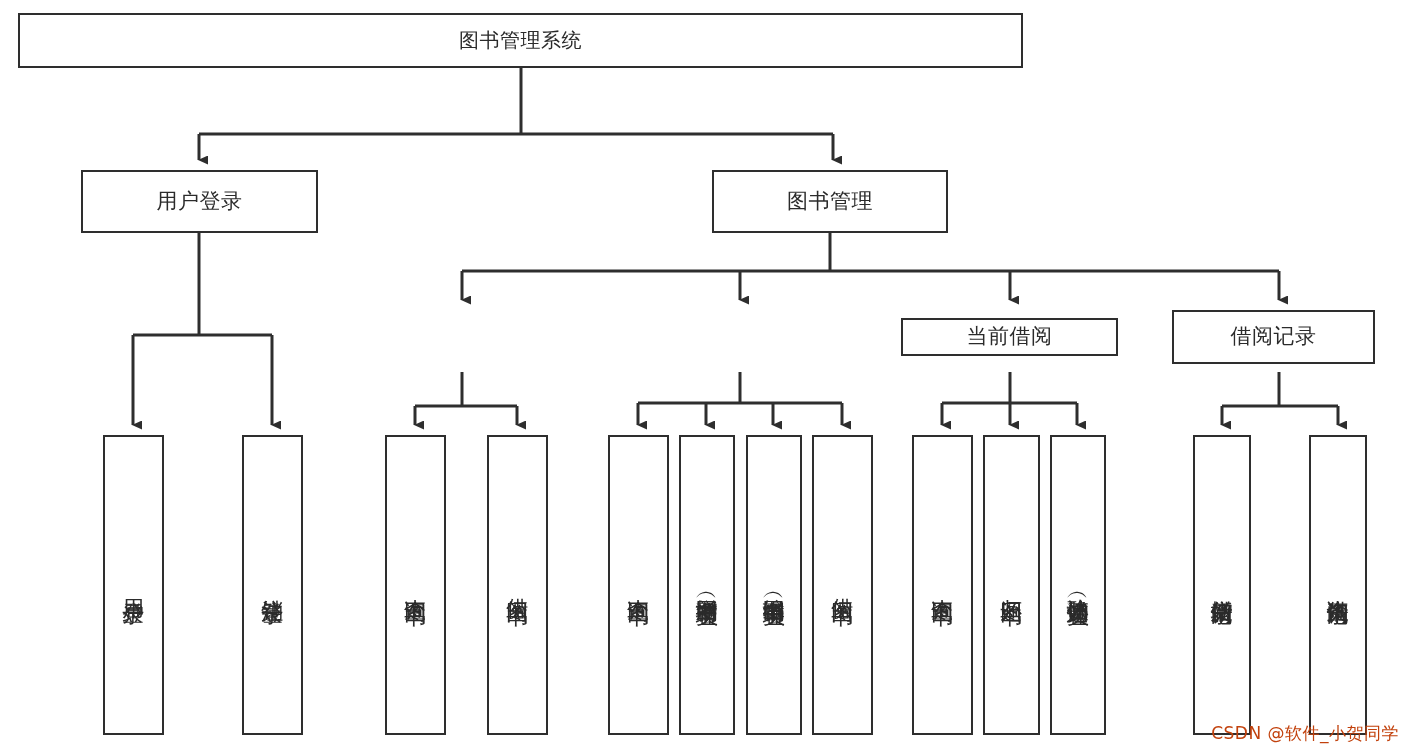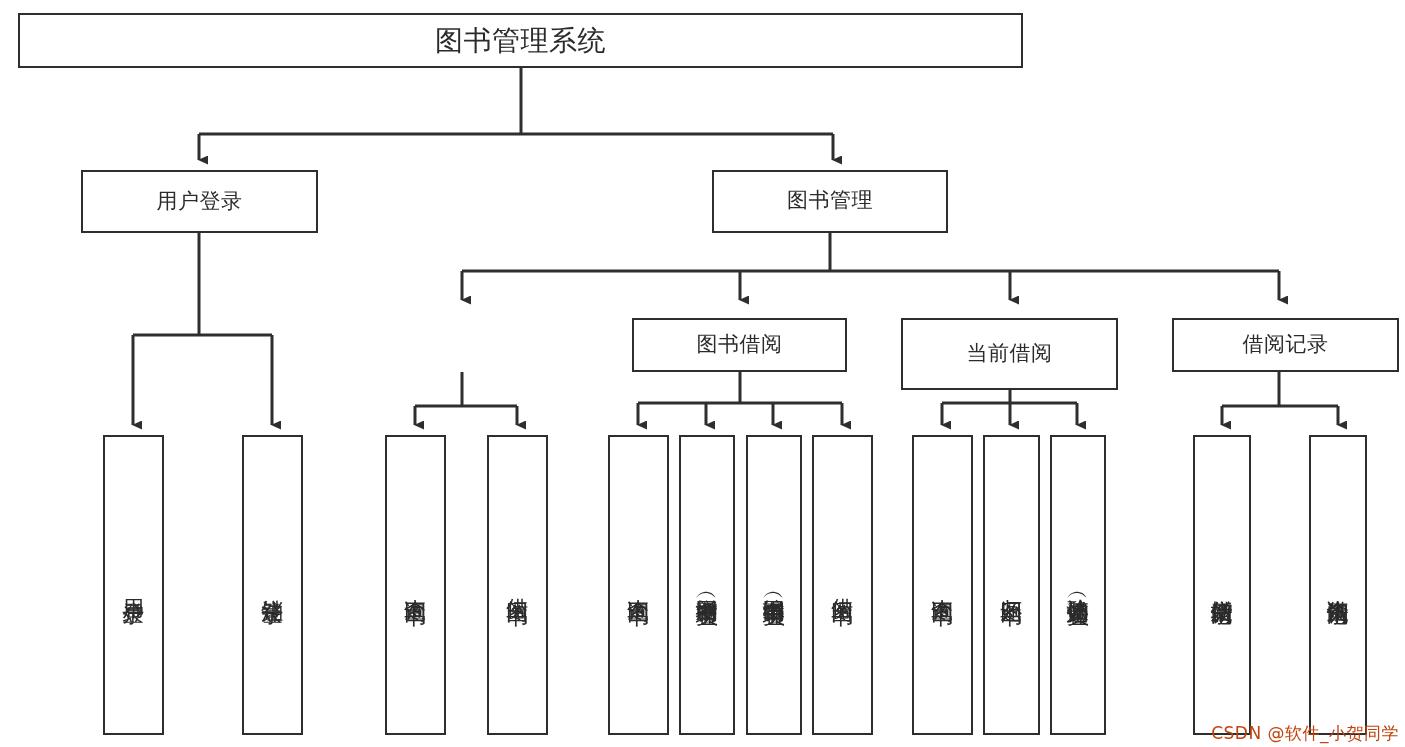--- a/index.html
+++ b/index.html
@@ -58,21 +58,21 @@
     line-height: 1.16;
     letter-spacing: 2px;
     white-space: normal;
     max-height: 272px;
   }
   .node.vert.tall .label {
     max-height: 286px;
     letter-spacing: 1px;
   }
   .node.root .label {
-    font-size: 28px;
+    font-size: 20px;
   }
   .watermark {
     position: absolute;
     right: 6px;
     bottom: 2px;
     color: #c2410c;
     font-size: 17px;
     letter-spacing: 0.5px;
     z-index: 5;
     white-space: nowrap;
@@ -133,31 +133,28 @@
     </g>
   </svg>
 
   <div class="node horiz root" style="left:18px; top:13px; width:1005px; height:55px;">
     <span class="label">图书管理系统</span>
   </div>
 
   <div class="node horiz" style="left:81px; top:170px; width:237px; height:63px;">
     <span class="label">用户登录</span>
   </div>
-  <div class="node horiz" style="left:712px; top:170px; width:236px; height:63px;font-family:Liberation Mono, monospace;">
+  <div class="node horiz" style="left:712px; top:170px; width:236px; height:63px;">
     <span class="label">图书管理</span>
   </div>
 
-  <div class="node horiz" style="left:632px; top:318px; width:215px; height:54px;">
-    <span class="label">图书借阅</span>
-  </div>
-  <div class="node horiz" style="left:901px; top:318px; width:217px; height:72px;">
+  <div class="node horiz" style="left:901px; top:318px; width:217px; height:38px;">
     <span class="label">当前借阅</span>
   </div>
-  <div class="node horiz" style="left:1172px; top:318px; width:227px; height:54px;text-align:right;">
+  <div class="node horiz" style="left:1172px; top:310px; width:203px; height:54px;text-align:right;">
     <span class="label">借阅记录</span>
   </div>
 
   <div class="node vert" style="left:103px; top:435px; width:61px; height:300px;">
     <span class="label">用户登录</span>
   </div>
   <div class="node vert" style="left:242px; top:435px; width:61px; height:300px;">
     <span class="label">注销登录</span>
   </div>
 

